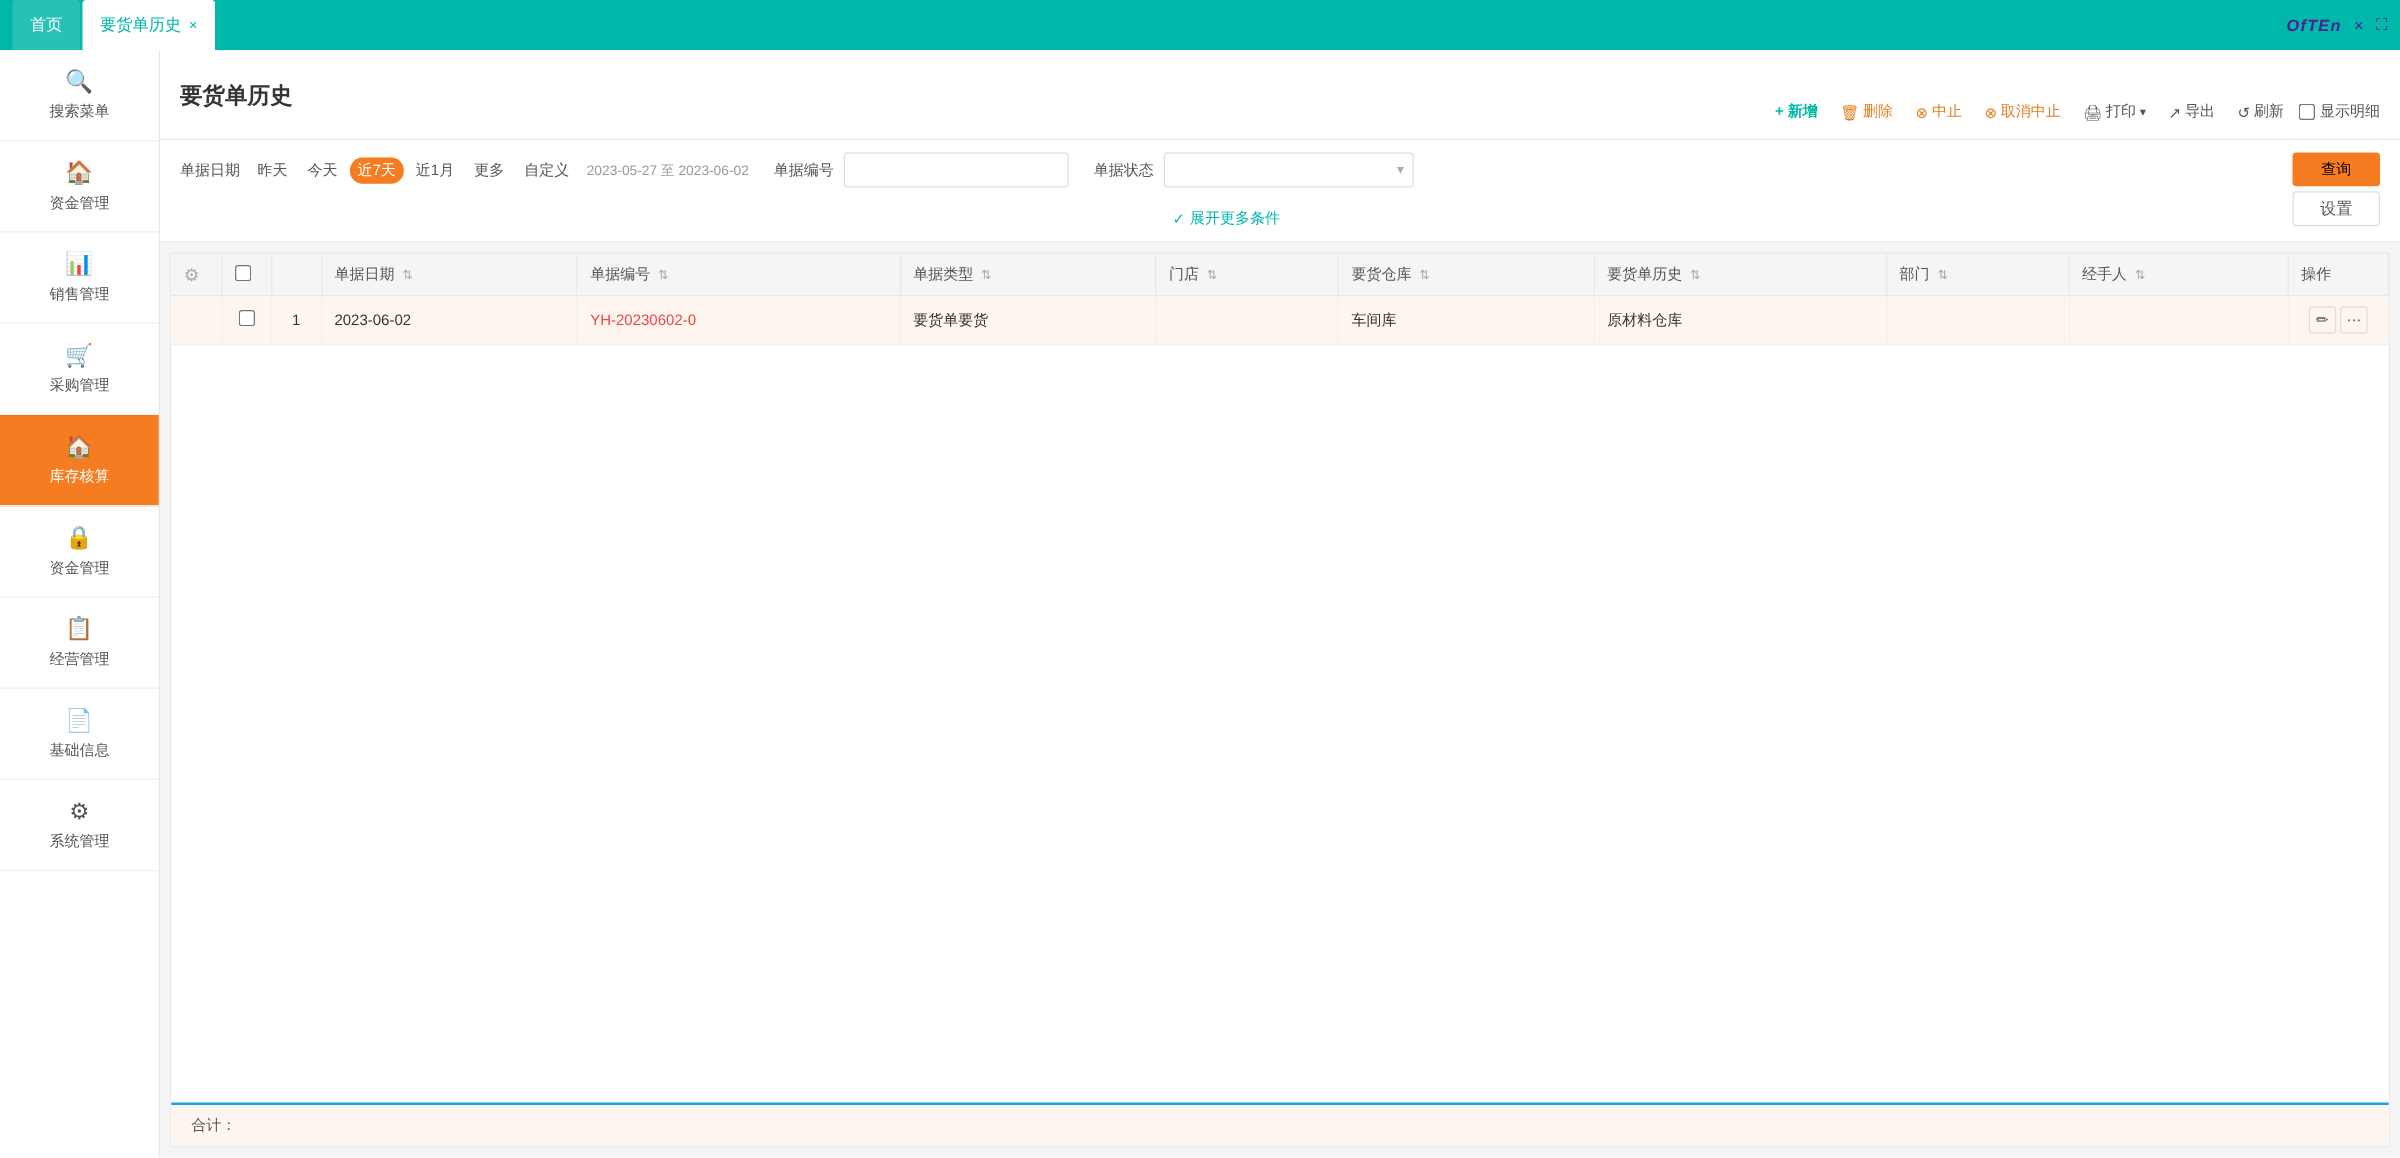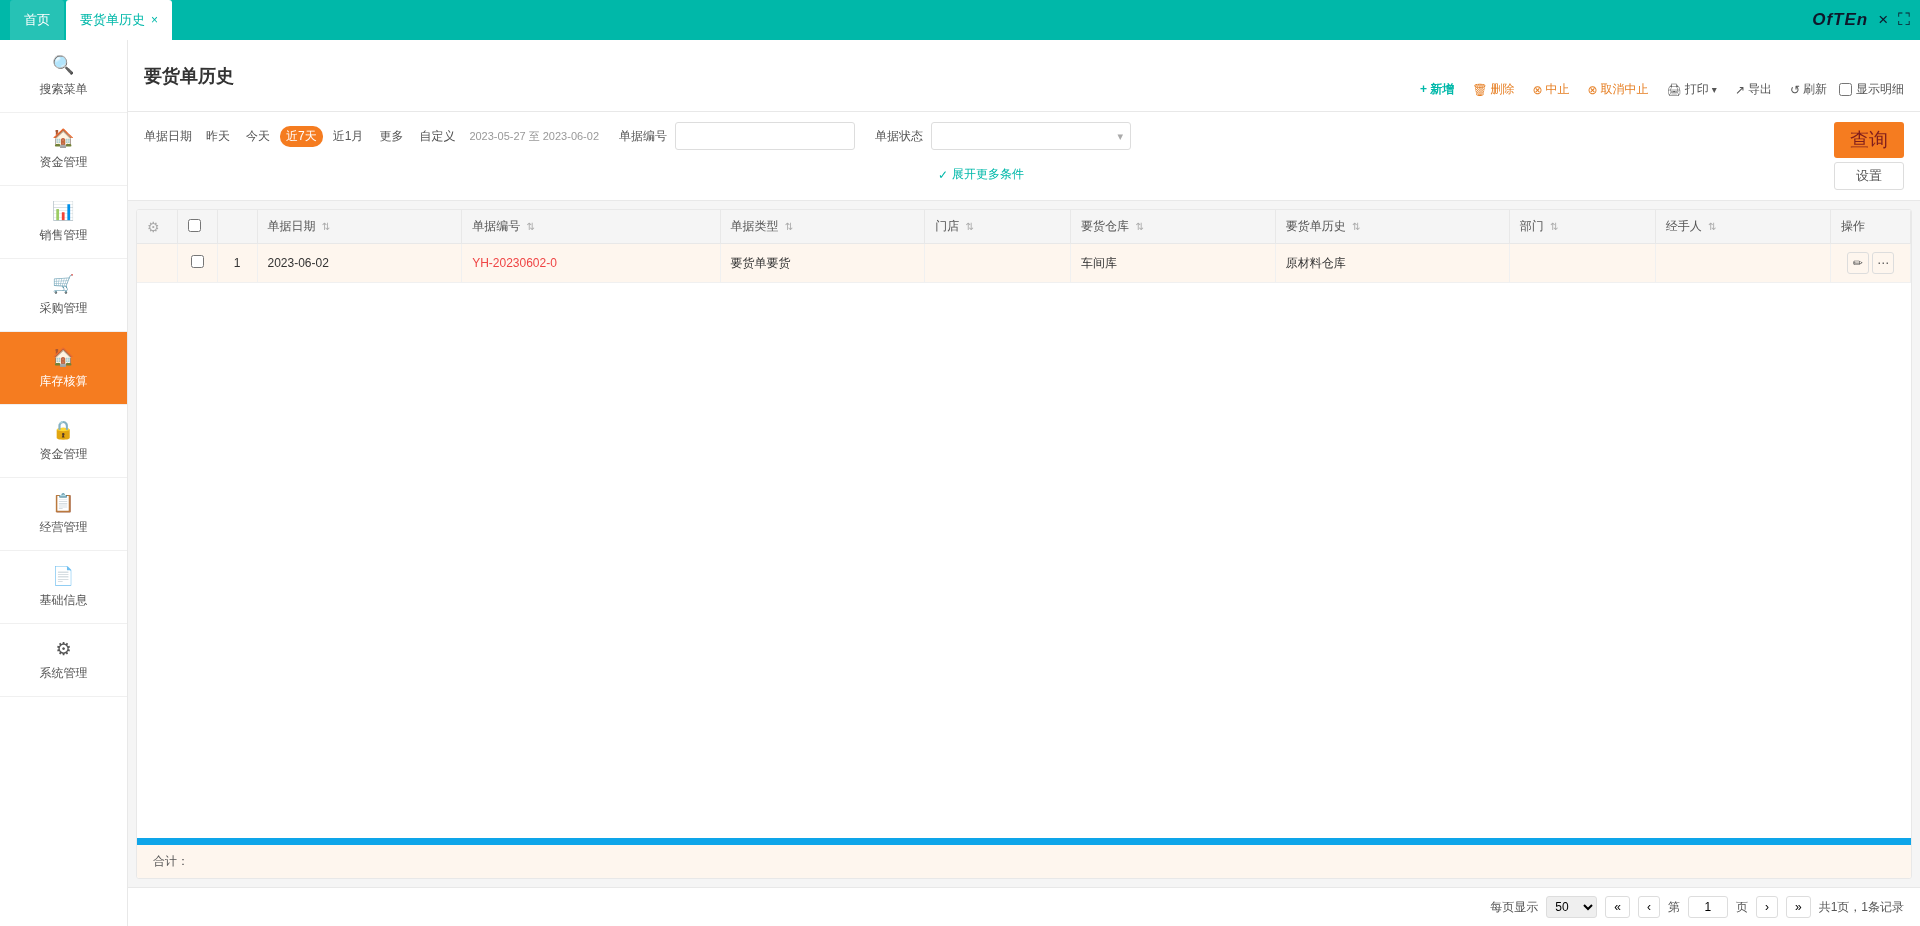--- a/index.html
+++ b/index.html
@@ -41,22 +41,22 @@
     .top-tab .close-x {
       margin-left: 6px;
       font-size: 12px;
       cursor: pointer;
     }
     .top-bar-right {
       margin-left: auto;
       display: flex;
       align-items: center;
       gap: 10px;
-      color: #0f172a;
-      font-size: 17px;
+      color: #4c1d95;
+      font-size: 13px;
     }
 
     
     .main-layout {
       display: flex;
       flex: 1;
       overflow: hidden;
     }
 
     
@@ -220,25 +220,25 @@
       margin-top: 8px;
       justify-content: center;
     }
     .action-buttons {
       display: flex;
       flex-direction: column;
       gap: 4px;
     }
     .query-btn {
       background: #f57c20;
-      color: #7f1d1d;
+      color: #000000;
       border: none;
       border-radius: 3px;
       padding: 5px 16px;
-      font-size: 19px;
+      font-size: 12px;
       cursor: pointer;
       width: 70px;
     }
     .settings-btn {
       background: white;
       color: #555;
       border: 1px solid #ddd;
       border-radius: 3px;
       padding: 4px 16px;
       font-size: 13px;
@@ -298,21 +298,21 @@
     .table-scroll {
       flex: 1;
       overflow-y: auto;
       overflow-x: auto;
     }
 
     
     .table-footer {
       background: #fef6ee;
       padding: 8px 16px;
-      border-top: 7px solid #0ea5e9;
+      border-top: 2px solid #0ea5e9;
       font-size: 12px;
       color: #555;
       display: flex;
       align-items: center;
       flex-shrink: 0;
     }
 
     
     .pagination-bar {
       background: white;
@@ -601,31 +601,15 @@
             </tr>
           </tbody>
         </table>
       </div>
 
       <div class="table-footer">
         <span>合计：</span>
       </div>
     </div>
 
-    <div class="pagination-bar">
-      <span>每页显示</span>
-      <select>
-        <option value="20">20</option>
-        <option value="50" selected="">50</option>
-        <option value="100">100</option>
-      </select>
-      <button class="page-btn">«</button>
-      <button class="page-btn">‹</button>
-      <span>第</span>
-      <input class="page-input" type="text" value="1" style="">
-      <span>页</span>
-      <button class="page-btn">›</button>
-      <button class="page-btn">»</button>
-      <span>共1页，1条记录</span>
-    </div>
 
   </div>
 </div>
 
 </body></html>

